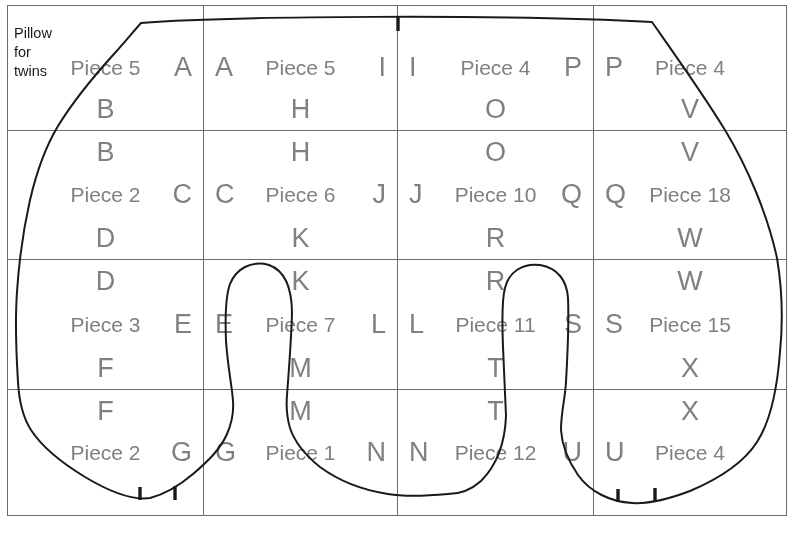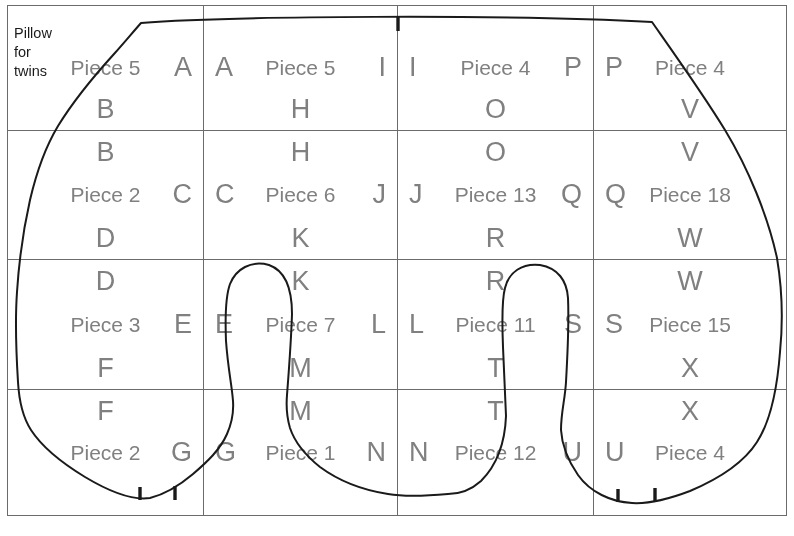--- a/index.html
+++ b/index.html
@@ -88,21 +88,21 @@
       <div class="cell">
       <span class="edge top">H</span>
       <span class="edge left">C</span>
       <span class="piece-label">Piece 6</span>
       <span class="edge right">J</span>
       <span class="edge bottom">K</span>
     </div>
       <div class="cell">
       <span class="edge top">O</span>
       <span class="edge left">J</span>
-      <span class="piece-label">Piece 13</span>
+      <span class="piece-label">Piece 10</span>
       <span class="edge right">Q</span>
       <span class="edge bottom">R</span>
     </div>
       <div class="cell">
       <span class="edge top">V</span>
       <span class="edge left">Q</span>
       <span class="piece-label">Piece 18</span>
 
       <span class="edge bottom">W</span>
     </div>

